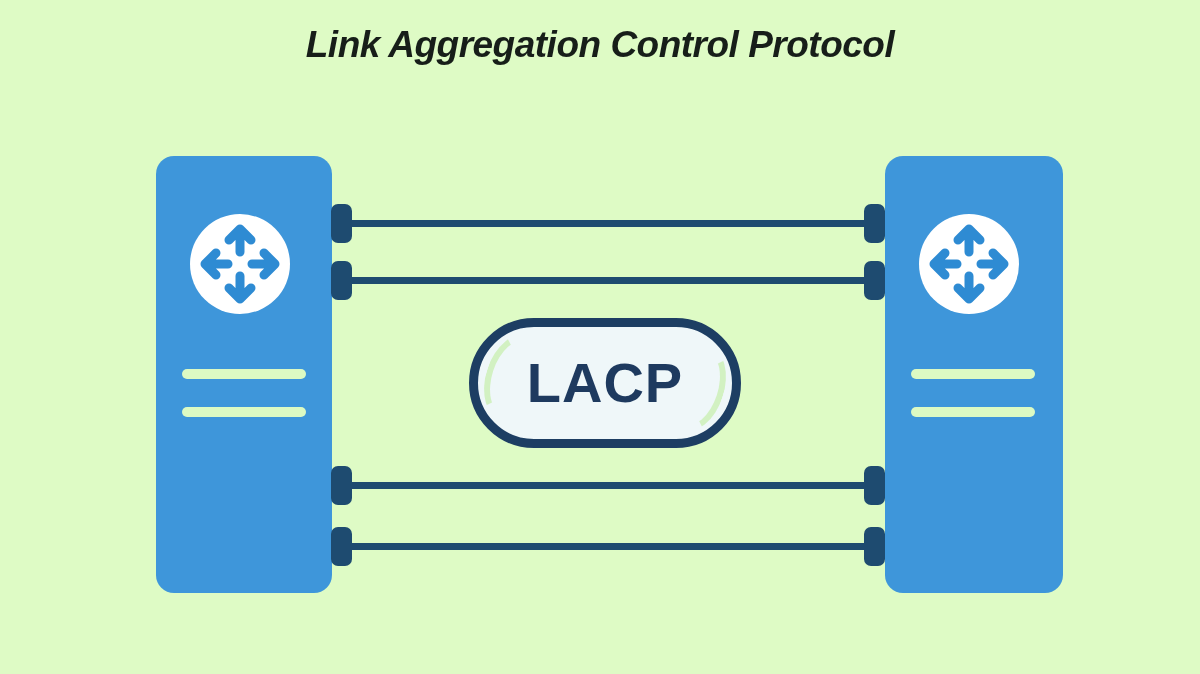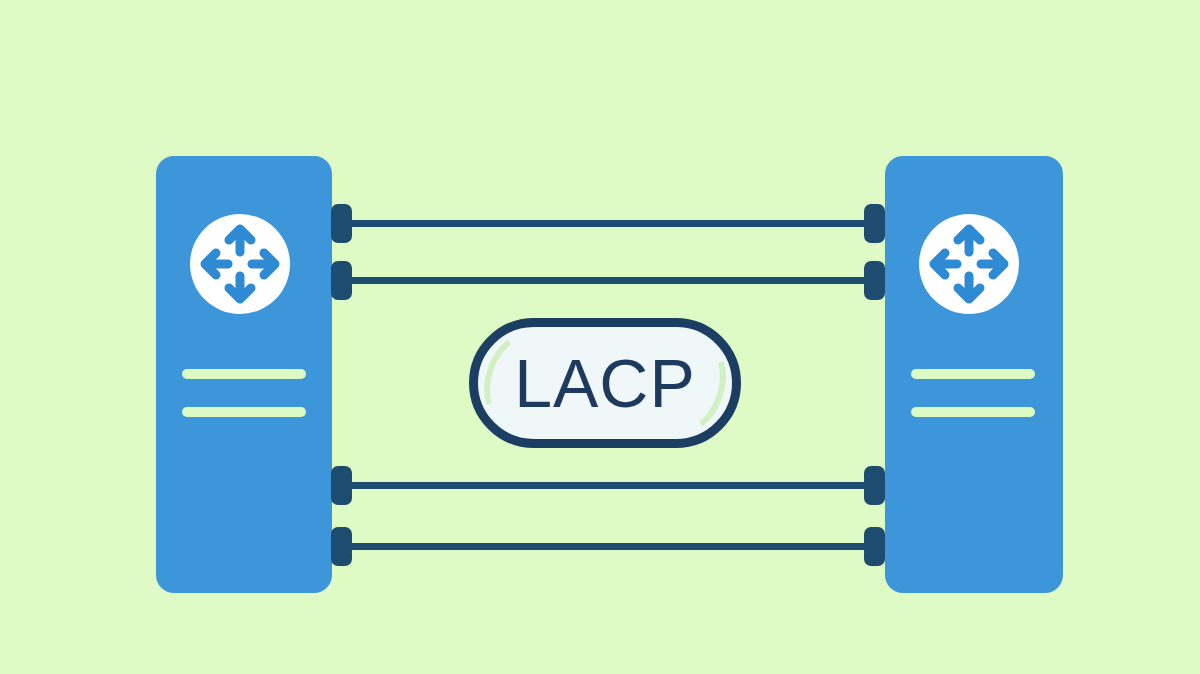--- a/index.html
+++ b/index.html
@@ -124,32 +124,33 @@
     border-left-color: rgba(205, 240, 185, 0.85);
     transform: rotate(18deg);
   }
   .pill::after {
     right: 8px;
     bottom: 6px;
     border-right-color: rgba(205, 240, 185, 0.85);
     transform: rotate(18deg);
   }
   .pill .badge-text {
-    font-size: 68px;
-    font-weight: normal;
+    font-size: 56px;
+    font-weight: bold;
     letter-spacing: 1px;
     color: var(--pill-text, #1e3a5f);
     line-height: 1;
   }
 </style>
 </head>
 <body>
 
 <div class="canvas">
 
+  <h1 class="title">Link Aggregation Control Protocol</h1>
 
   <div class="switch left">
     <div class="router-circle">
       <svg viewBox="0 0 100 100" width="100" height="100" aria-hidden="true">
         <g fill="none" stroke="#2e8bd3" stroke-width="9" stroke-linecap="round" stroke-linejoin="round">
           <path d="M50 38 L50 17 M39 26 L50 15 L61 26"></path>
           <path d="M50 62 L50 83 M39 74 L50 85 L61 74"></path>
           <path d="M38 50 L17 50 M26 39 L15 50 L26 61"></path>
           <path d="M62 50 L83 50 M74 39 L85 50 L74 61"></path>
         </g>

